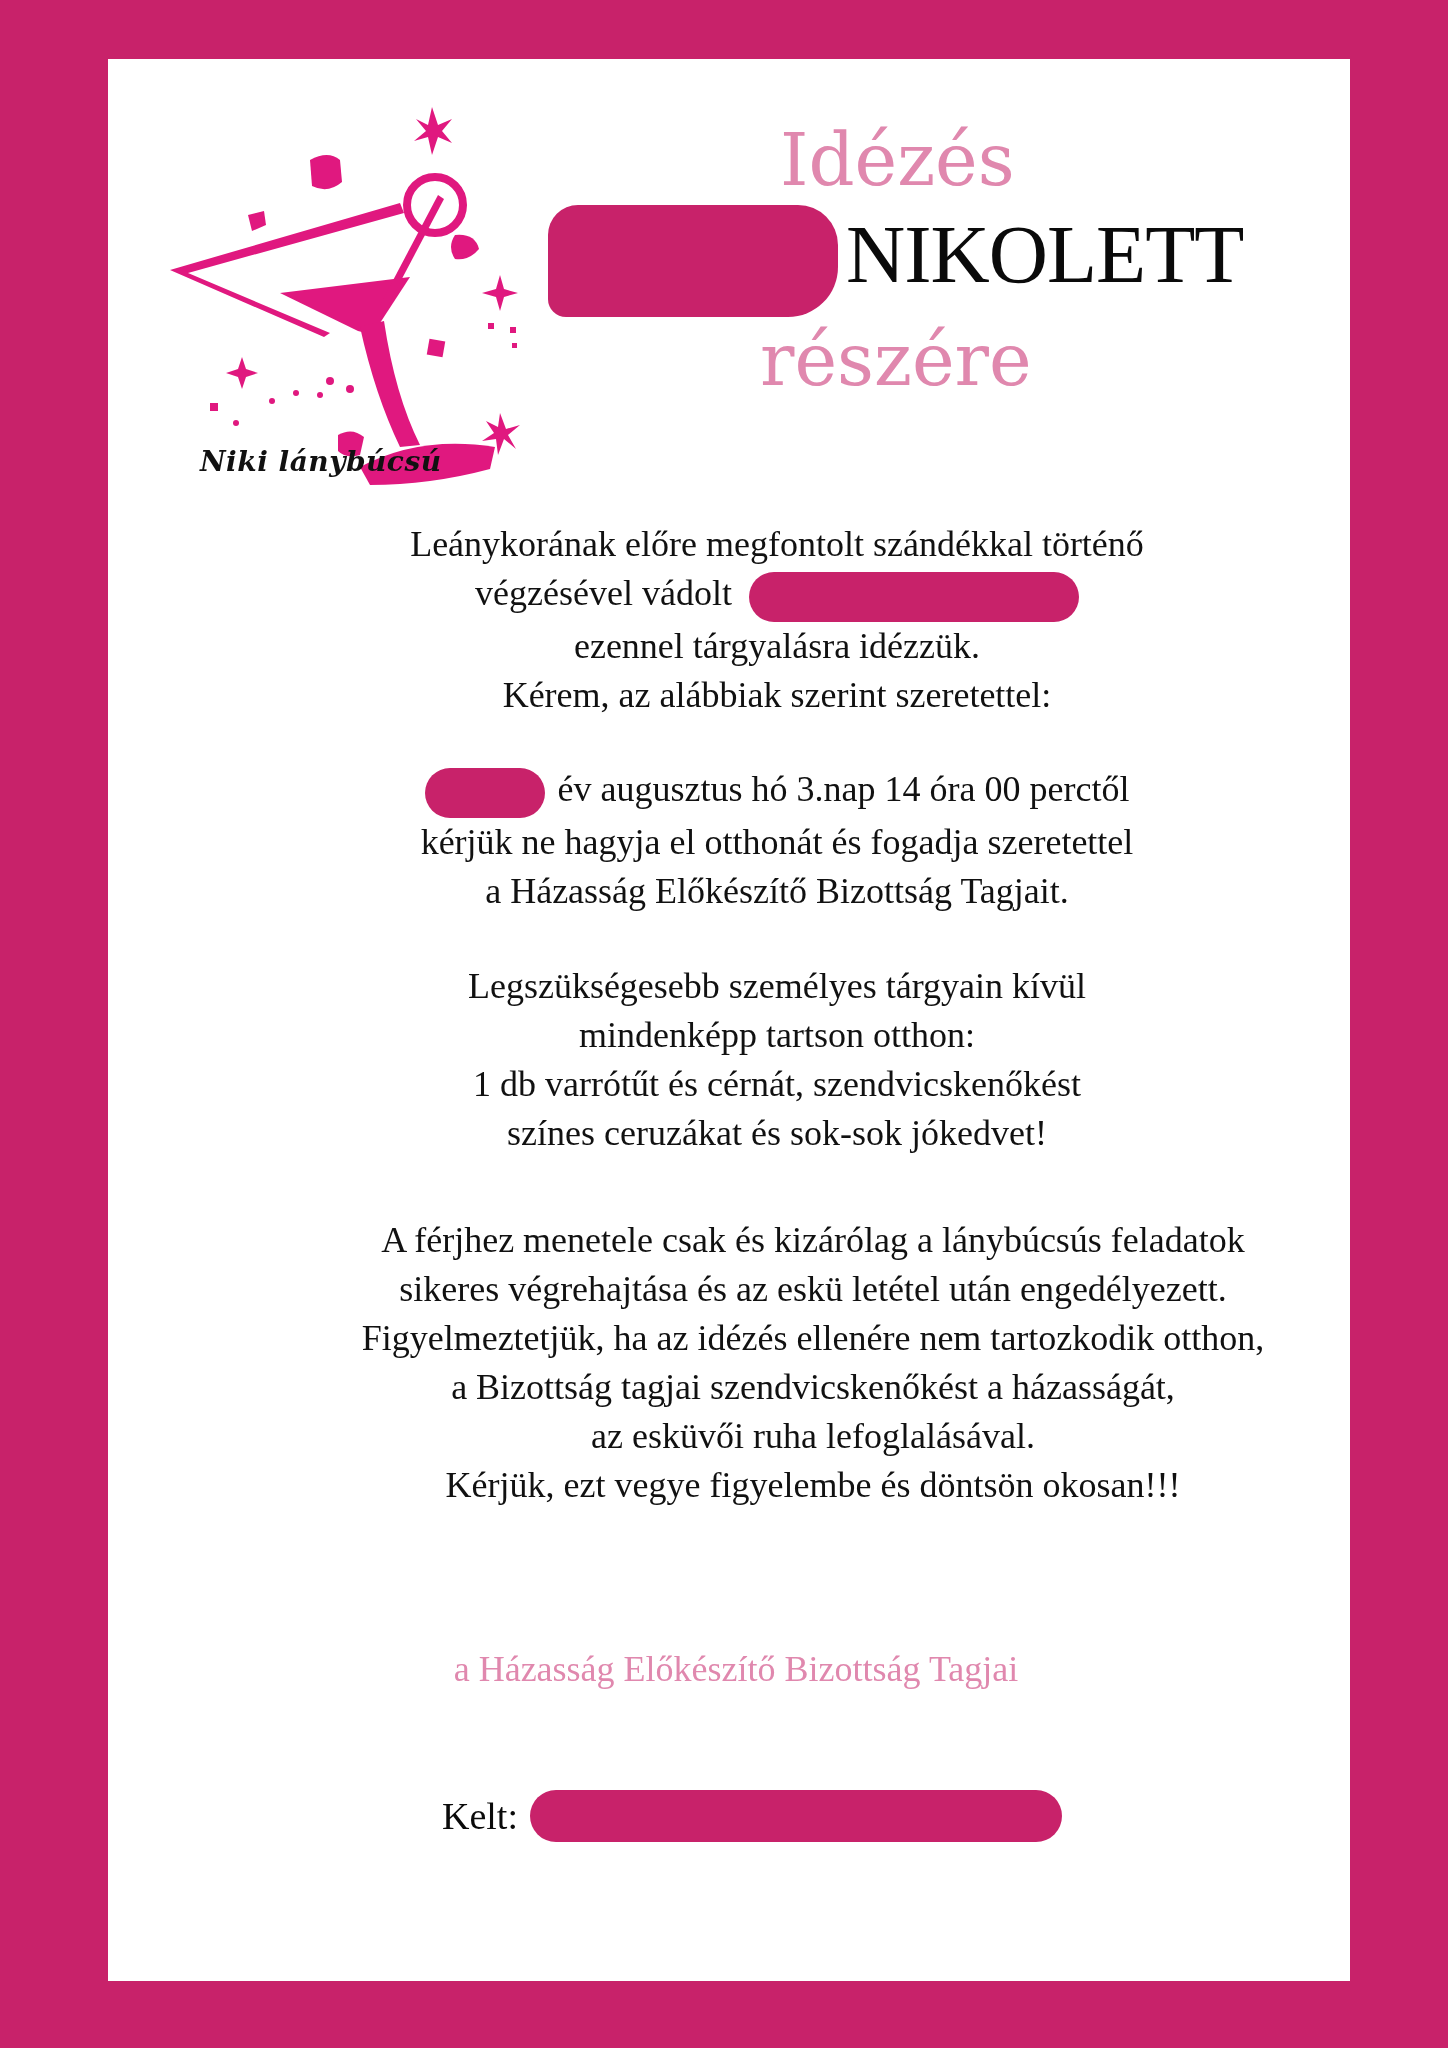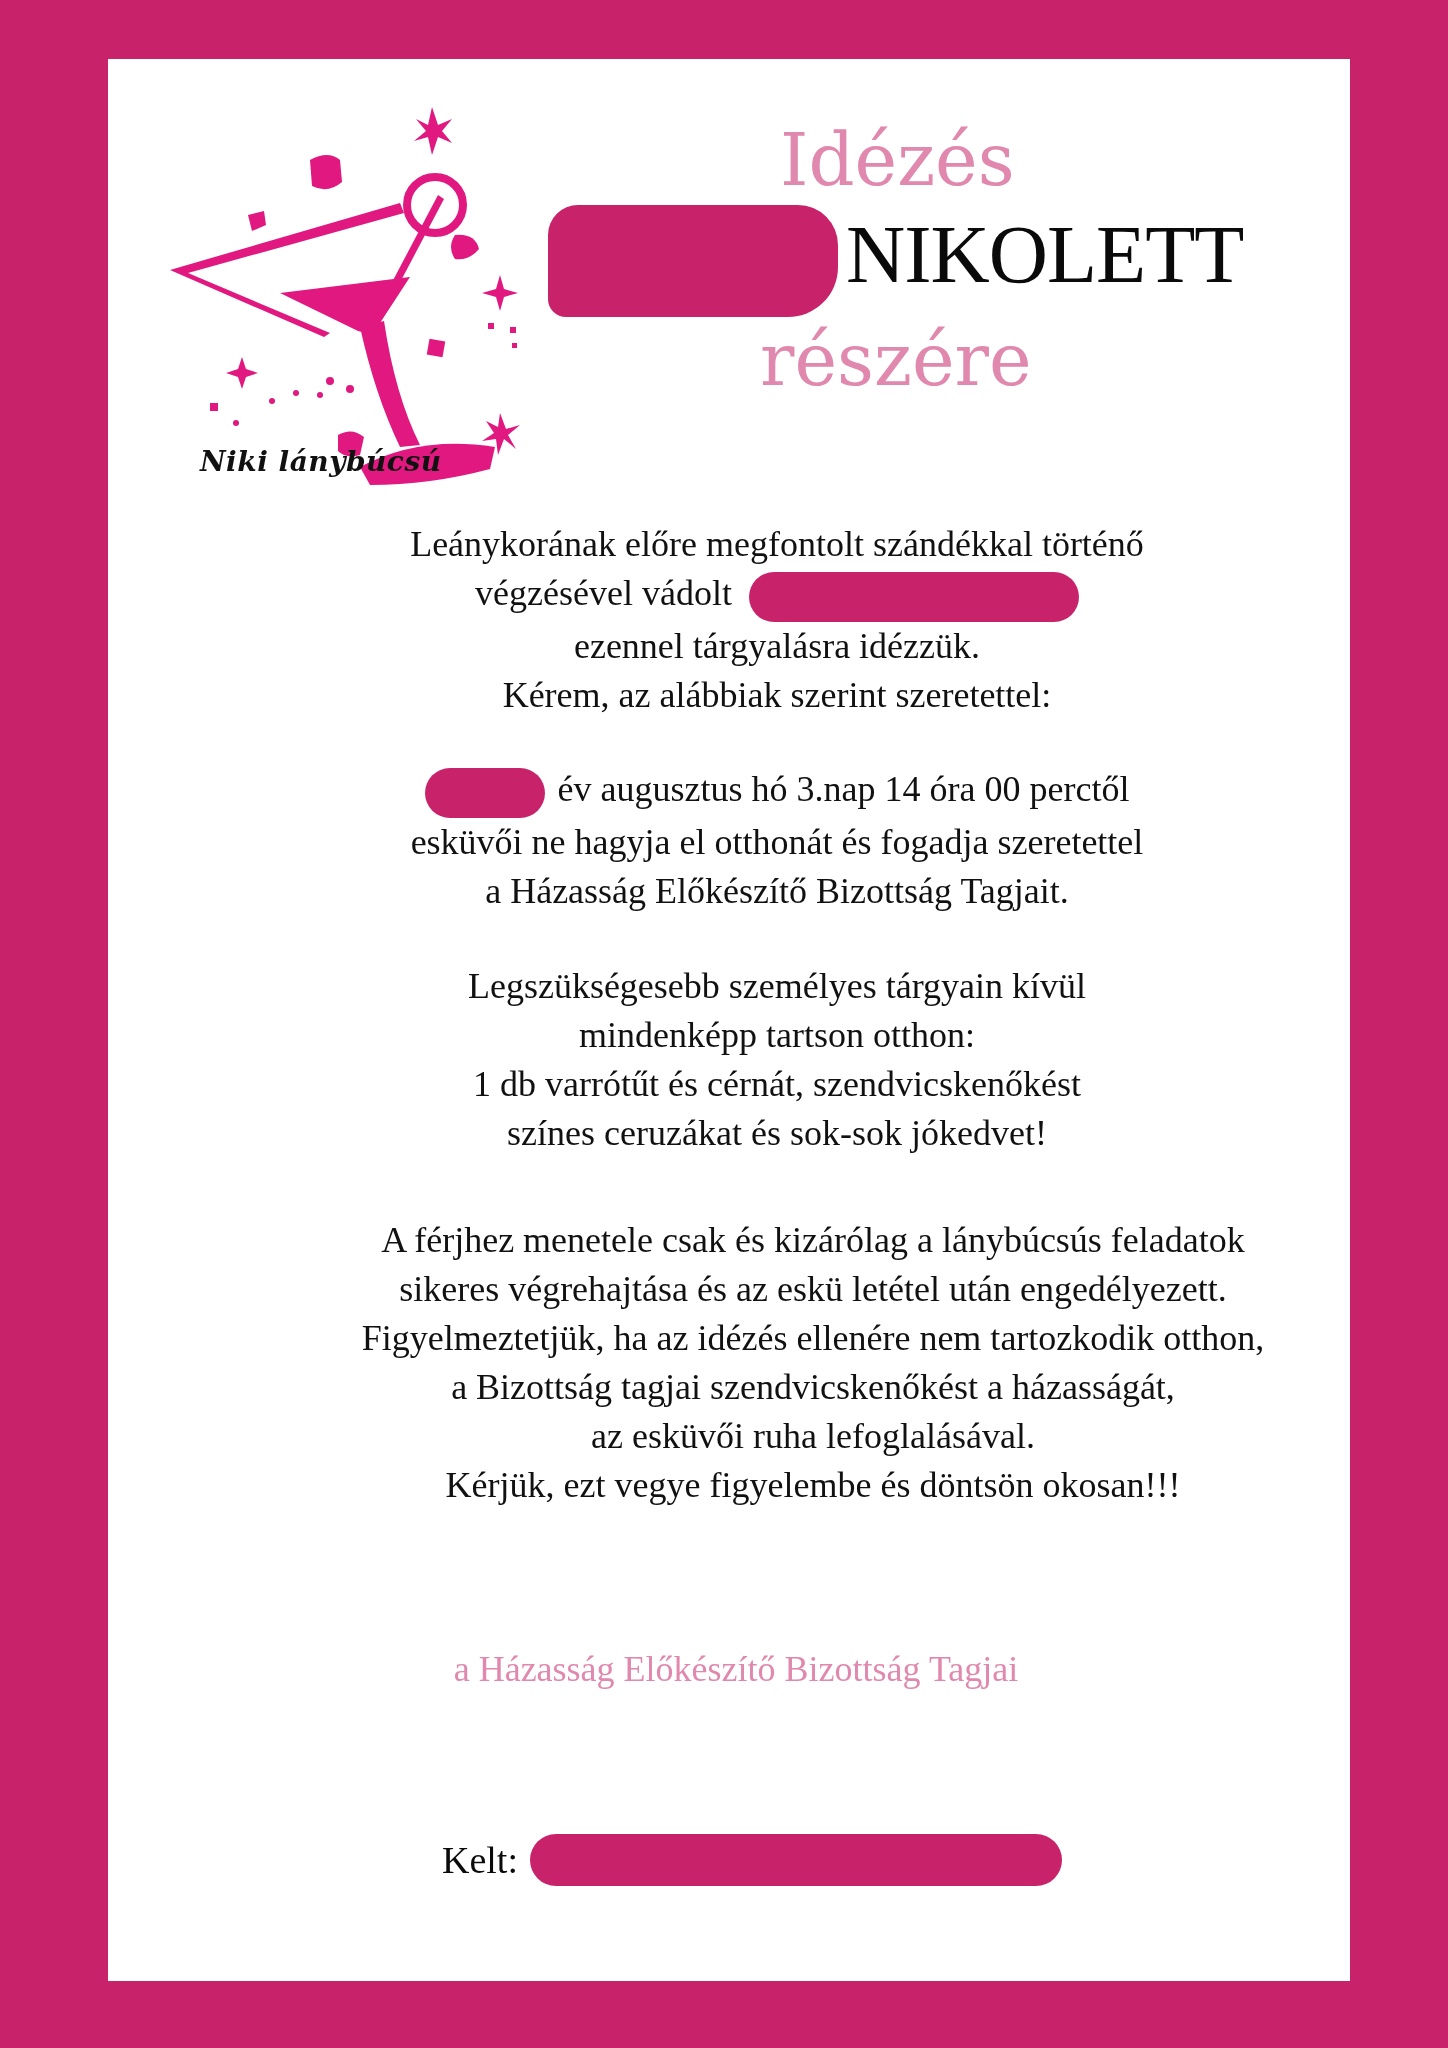--- a/index.html
+++ b/index.html
@@ -81,21 +81,20 @@
     color: #E088AE;
     margin-left: 7px;
   }
   .kelt {
     position: absolute;
     left: 442px; top: 1790px;
     display: flex; align-items: center;
     font-family: "Liberation Serif", serif;
     font-size: 38px;
     color: #0A0A0A;
-    margin-top: 44px;
   }
   .kelt .redact { width: 532px; height: 52px; margin-left: 12px; }
 </style>
 </head>
 <body>
 
 <div class="card"></div>
 
 <svg class="logo" viewBox="0 0 360 390" xmlns="http://www.w3.org/2000/svg">
   <g fill="#E0187F" stroke="none">
@@ -148,21 +147,21 @@
   </div>
   <div>ezennel tárgyalásra idézzük.</div>
   <div>Kérem, az alábbiak szerint szeretettel:</div>
 </div>
 
 <div class="para" style="top:765px;">
   <div>
     <span class="redact r2"></span>
     <span>év augusztus hó 3.nap 14 óra 00 perctől</span>
   </div>
-  <div>esküvői ne hagyja el otthonát és fogadja szeretettel</div>
+  <div>kérjük ne hagyja el otthonát és fogadja szeretettel</div>
   <div>a Házasság Előkészítő Bizottság Tagjait.</div>
 </div>
 
 <div class="para" style="top:962px;">
   <div>Legszükségesebb személyes tárgyain kívül</div>
   <div>mindenképp tartson otthon:</div>
   <div>1 db varrótűt és cérnát, szendvicskenőkést</div>
   <div>színes ceruzákat és sok-sok jókedvet!</div>
 </div>
 

